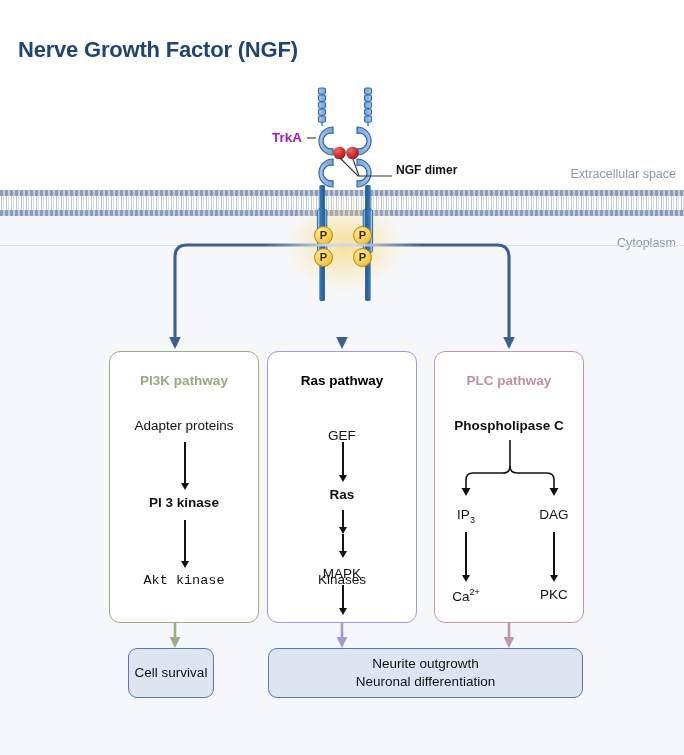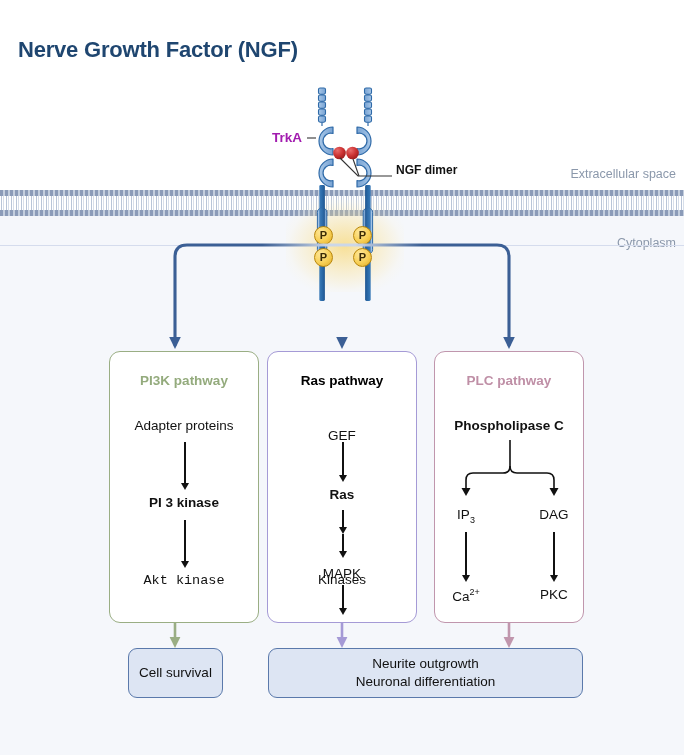--- a/index.html
+++ b/index.html
@@ -225,21 +225,21 @@
     border: 1.4px solid #5a79ab;
     border-radius: 9px;
     display: flex;
     align-items: center;
     justify-content: center;
     text-align: center;
     font-size: 13.5px;
     color: #111;
     line-height: 1.35;
   }
-  #outcome-box-survival { left: 128px; width: 95px; }
+  #outcome-box-survival { left: 128px; width: 86px; }
   #outcome-box-neurite  { left: 268px; width: 315px; }
 
   
   #branch-layer, #outcome-arrow-layer {
     position: absolute;
     left: 0; top: 0;
     width: 684px; height: 755px;
     pointer-events: none;
     overflow: visible;
   }

